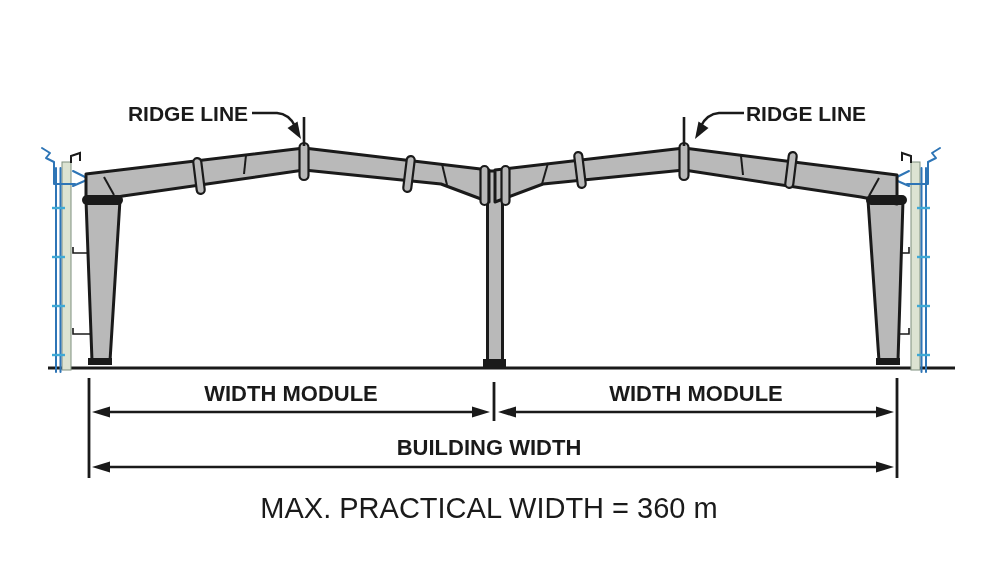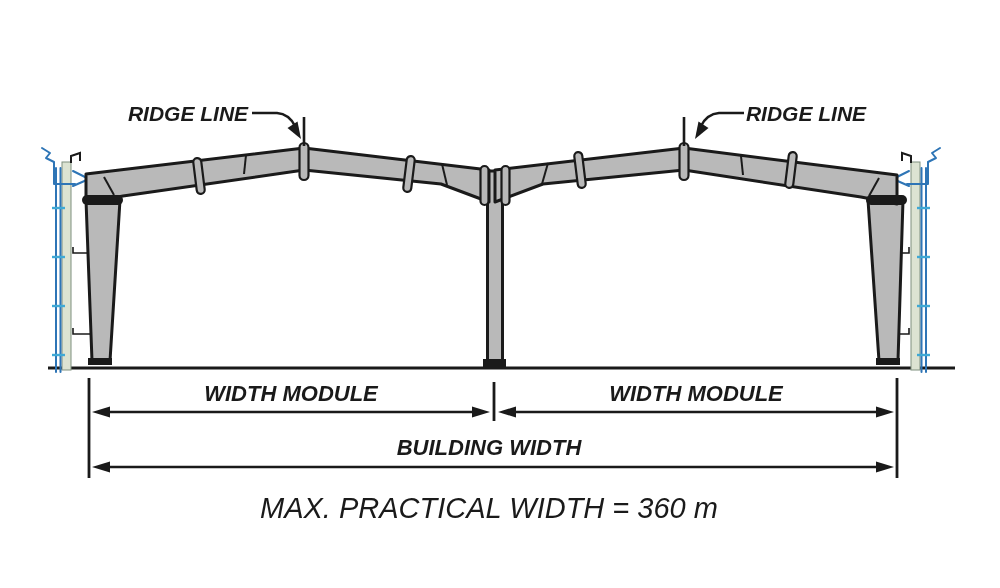--- a/index.html
+++ b/index.html
@@ -6,21 +6,21 @@
     --ink:#1a1a1a;
     --steel:#b9b9b9;
     --blue:#2e75b6;
     --cyan:#3fa9d5;
     --panel:#dce3d2;
     --panel-edge:#7f8f7f;
     --bg:#ffffff;
   }
   html,body{margin:0;padding:0;background:var(--bg);}
   .stage{position:relative;width:1000px;height:588px;background:var(--bg);overflow:hidden;
-         font-family:"Liberation Sans",sans-serif;font-style:italic;}
+         font-family:"Liberation Sans",sans-serif;}
   svg{display:block;}
   .steel{fill:var(--steel);stroke:var(--ink);stroke-width:3;stroke-linejoin:round;}
   .steel-thin{fill:var(--steel);stroke:var(--ink);stroke-width:2.2;stroke-linejoin:round;}
   .ink-fill{fill:var(--ink);stroke:none;}
   .ink-line{stroke:var(--ink);fill:none;}
   .member-line{stroke:var(--ink);stroke-width:2;fill:none;}
   .blue-line{stroke:var(--blue);stroke-width:2;fill:none;stroke-linejoin:round;stroke-linecap:round;}
   .cyan-line{stroke:var(--cyan);stroke-width:2.4;fill:none;}
   .panel-rect{fill:var(--panel);stroke:var(--panel-edge);stroke-width:1;}
   .dim-line{stroke:var(--ink);stroke-width:2.6;fill:none;}

